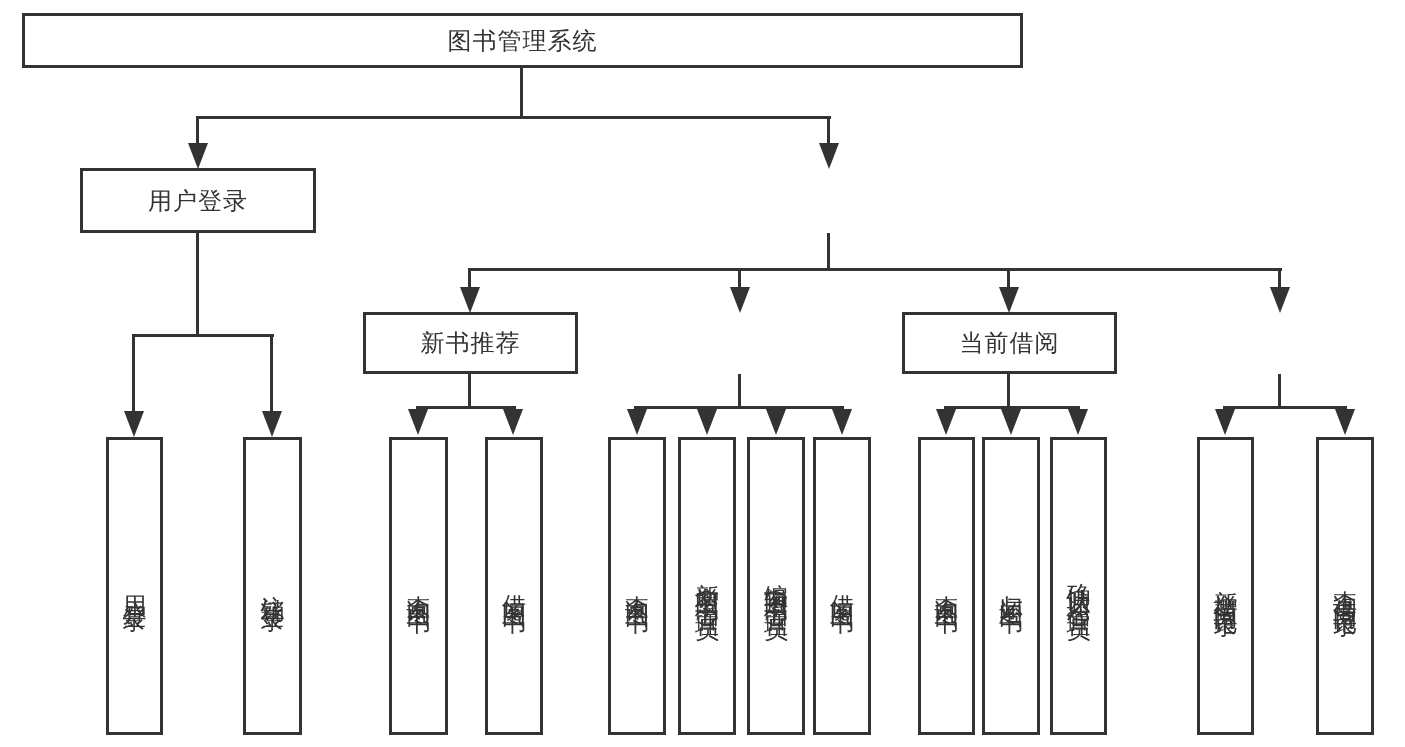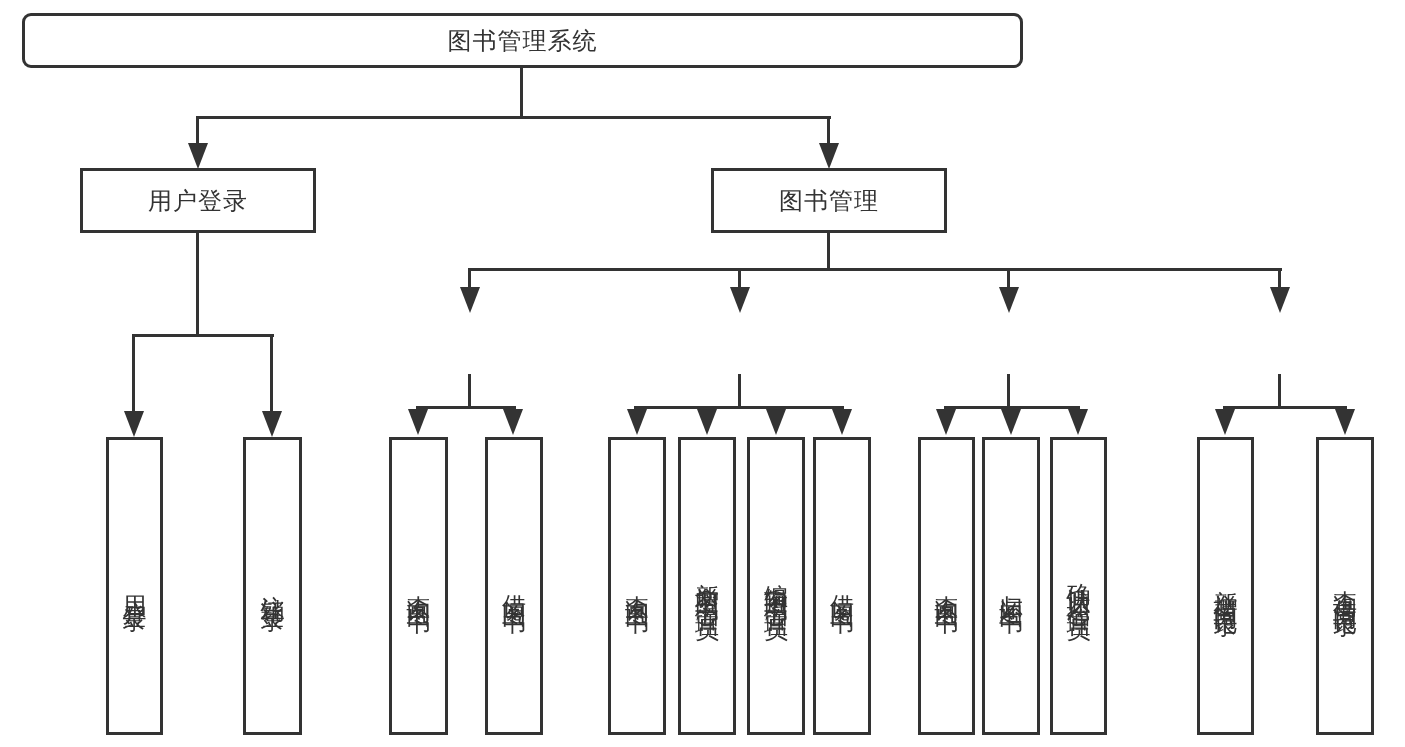--- a/index.html
+++ b/index.html
@@ -54,50 +54,51 @@
     color:var(--watermark);
     z-index:3;
     white-space:nowrap;
   }
 </style>
 </head>
 <body>
 
 <div class="canvas">
 
-  <div class="node" style="left:22px;top:13px;width:1001px;height:55px;border-radius:9px;">图书管理系统</div>
+  <div class="node" style="left:22px;top:13px;width:1001px;height:55px;">图书管理系统</div>
 
   <div class="vl" style="left:520px;top:68px;height:50px;"></div>
   <div class="hl" style="left:196px;top:116px;width:635px;"></div>
   <div class="vl" style="left:196px;top:118px;height:26px;"></div>
   <div class="arrowhead" style="left:188px;top:143px;"></div>
   <div class="vl" style="left:827px;top:118px;height:26px;"></div>
   <div class="arrowhead" style="left:819px;top:143px;"></div>
 
   <div class="node" style="left:80px;top:168px;width:236px;height:65px;">用户登录</div>
-  <div class="node" style="left:711px;top:168px;width:236px;height:65px;">图书管理</div>
 
   <div class="vl" style="left:196px;top:233px;height:103px;"></div>
   <div class="hl" style="left:132px;top:334px;width:142px;"></div>
   <div class="vl" style="left:132px;top:336px;height:75px;"></div>
   <div class="arrowhead" style="left:124px;top:411px;"></div>
   <div class="vl" style="left:270px;top:336px;height:75px;"></div>
   <div class="arrowhead" style="left:262px;top:411px;"></div>
 
   <div class="vl" style="left:827px;top:233px;height:37px;"></div>
   <div class="hl" style="left:468px;top:268px;width:814px;"></div>
   <div class="vl" style="left:468px;top:270px;height:18px;"></div>
   <div class="arrowhead" style="left:460px;top:287px;"></div>
   <div class="vl" style="left:738px;top:270px;height:18px;"></div>
   <div class="arrowhead" style="left:730px;top:287px;"></div>
   <div class="vl" style="left:1007px;top:270px;height:18px;"></div>
   <div class="arrowhead" style="left:999px;top:287px;"></div>
   <div class="vl" style="left:1278px;top:270px;height:18px;"></div>
   <div class="arrowhead" style="left:1270px;top:287px;"></div>
 
+  <div class="node" style="left:363px;top:312px;width:215px;height:62px;">新书推荐</div>
+  <div class="node" style="left:902px;top:312px;width:215px;height:62px;">当前借阅</div>
 
   <div class="vl" style="left:468px;top:374px;height:35px;"></div>
   <div class="hl" style="left:416px;top:406px;width:100px;"></div>
   <div class="arrowhead" style="left:408px;top:409px;"></div>
   <div class="arrowhead" style="left:503px;top:409px;"></div>
 
   <div class="vl" style="left:738px;top:374px;height:35px;"></div>
   <div class="hl" style="left:634px;top:406px;width:210px;"></div>
   <div class="arrowhead" style="left:627px;top:409px;"></div>
   <div class="arrowhead" style="left:697px;top:409px;"></div>

